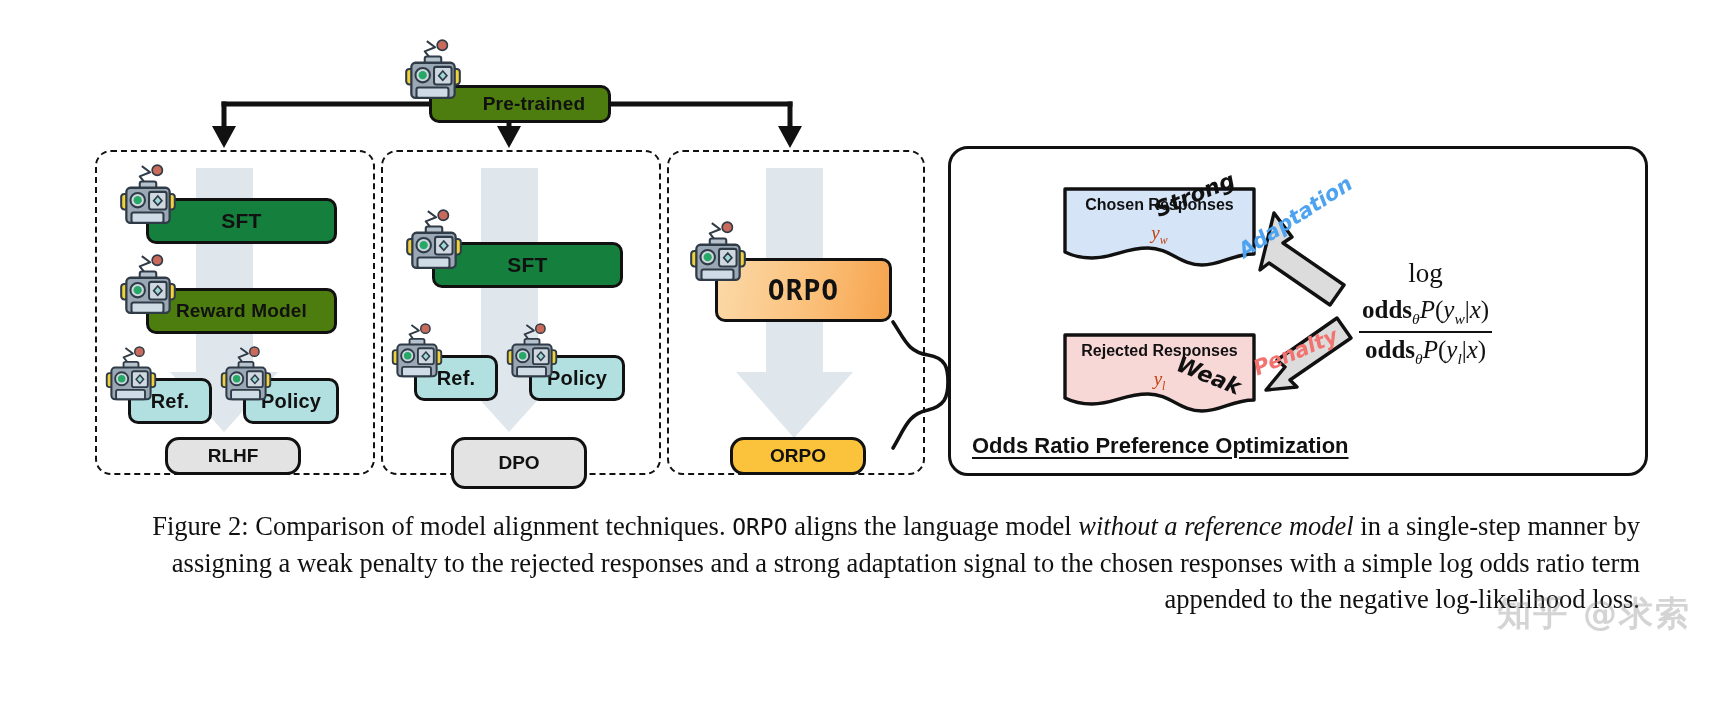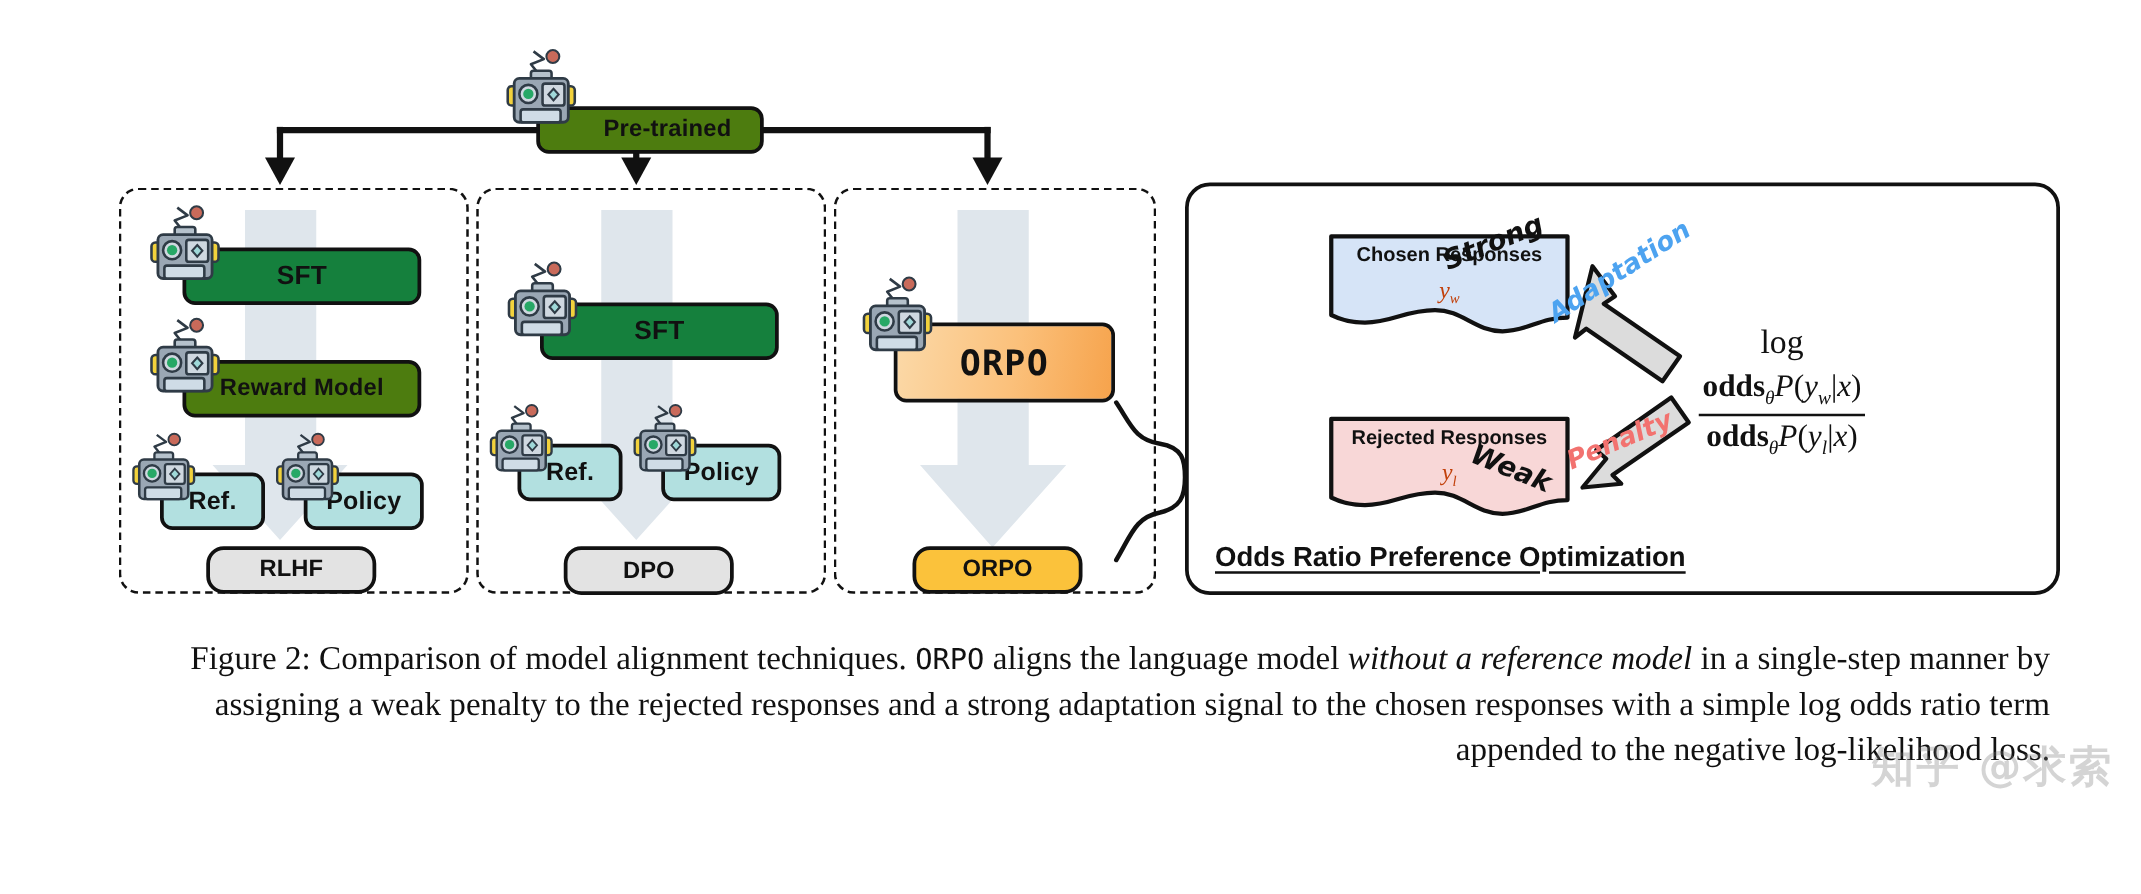--- a/index.html
+++ b/index.html
@@ -354,21 +354,21 @@
     <rect x="4" y="30" width="7" height="15" rx="3" fill="#f2d23c" stroke="#2f3b46" stroke-width="2"></rect>
     <rect x="49" y="30" width="7" height="15" rx="3" fill="#f2d23c" stroke="#2f3b46" stroke-width="2"></rect>
     <rect x="9" y="24" width="42" height="34" rx="4" fill="#9aa7b4" stroke="#2f3b46" stroke-width="2.2"></rect>
     <circle cx="20" cy="36" r="7" fill="#cfd8e0" stroke="#2f3b46" stroke-width="2"></circle>
     <circle cx="20" cy="36" r="4" fill="#27a866"></circle>
     <rect x="31" y="28" width="17" height="17" rx="2" fill="#cfd8e0" stroke="#2f3b46" stroke-width="2"></rect>
     <path d="M39.5 32 L43.5 36.5 L39.5 41 L35.5 36.5 Z" fill="#9fd8d8" stroke="#2f3b46" stroke-width="1.6"></path>
     <rect x="14" y="48" width="31" height="10" rx="2" fill="#cfdce6" stroke="#2f3b46" stroke-width="2"></rect>
   </svg>
 
-  <div class="pill" style="left:451px; top:437px; width:136px; height:39px;">
+  <div class="pill" style="left:451px; top:437px; width:136px; height:52px;">
     <span>DPO</span>
   </div>
 
   <div class="dashpanel" style="left:667px; top:150px; width:258px; height:325px;"></div>
 
   <div class="nodebox orange" style="left:715px; top:258px; width:177px; height:64px; font-family:'DejaVu Sans Mono', monospace; font-size:28px; letter-spacing:1px;">
     <span>ORPO</span>
   </div>
   <svg class="robot" viewBox="0 0 60 64" style="left:687px; top:220px; width:62px; height:66px;">
     <g stroke="#2f3b46" stroke-width="2" fill="none" stroke-linejoin="round">

